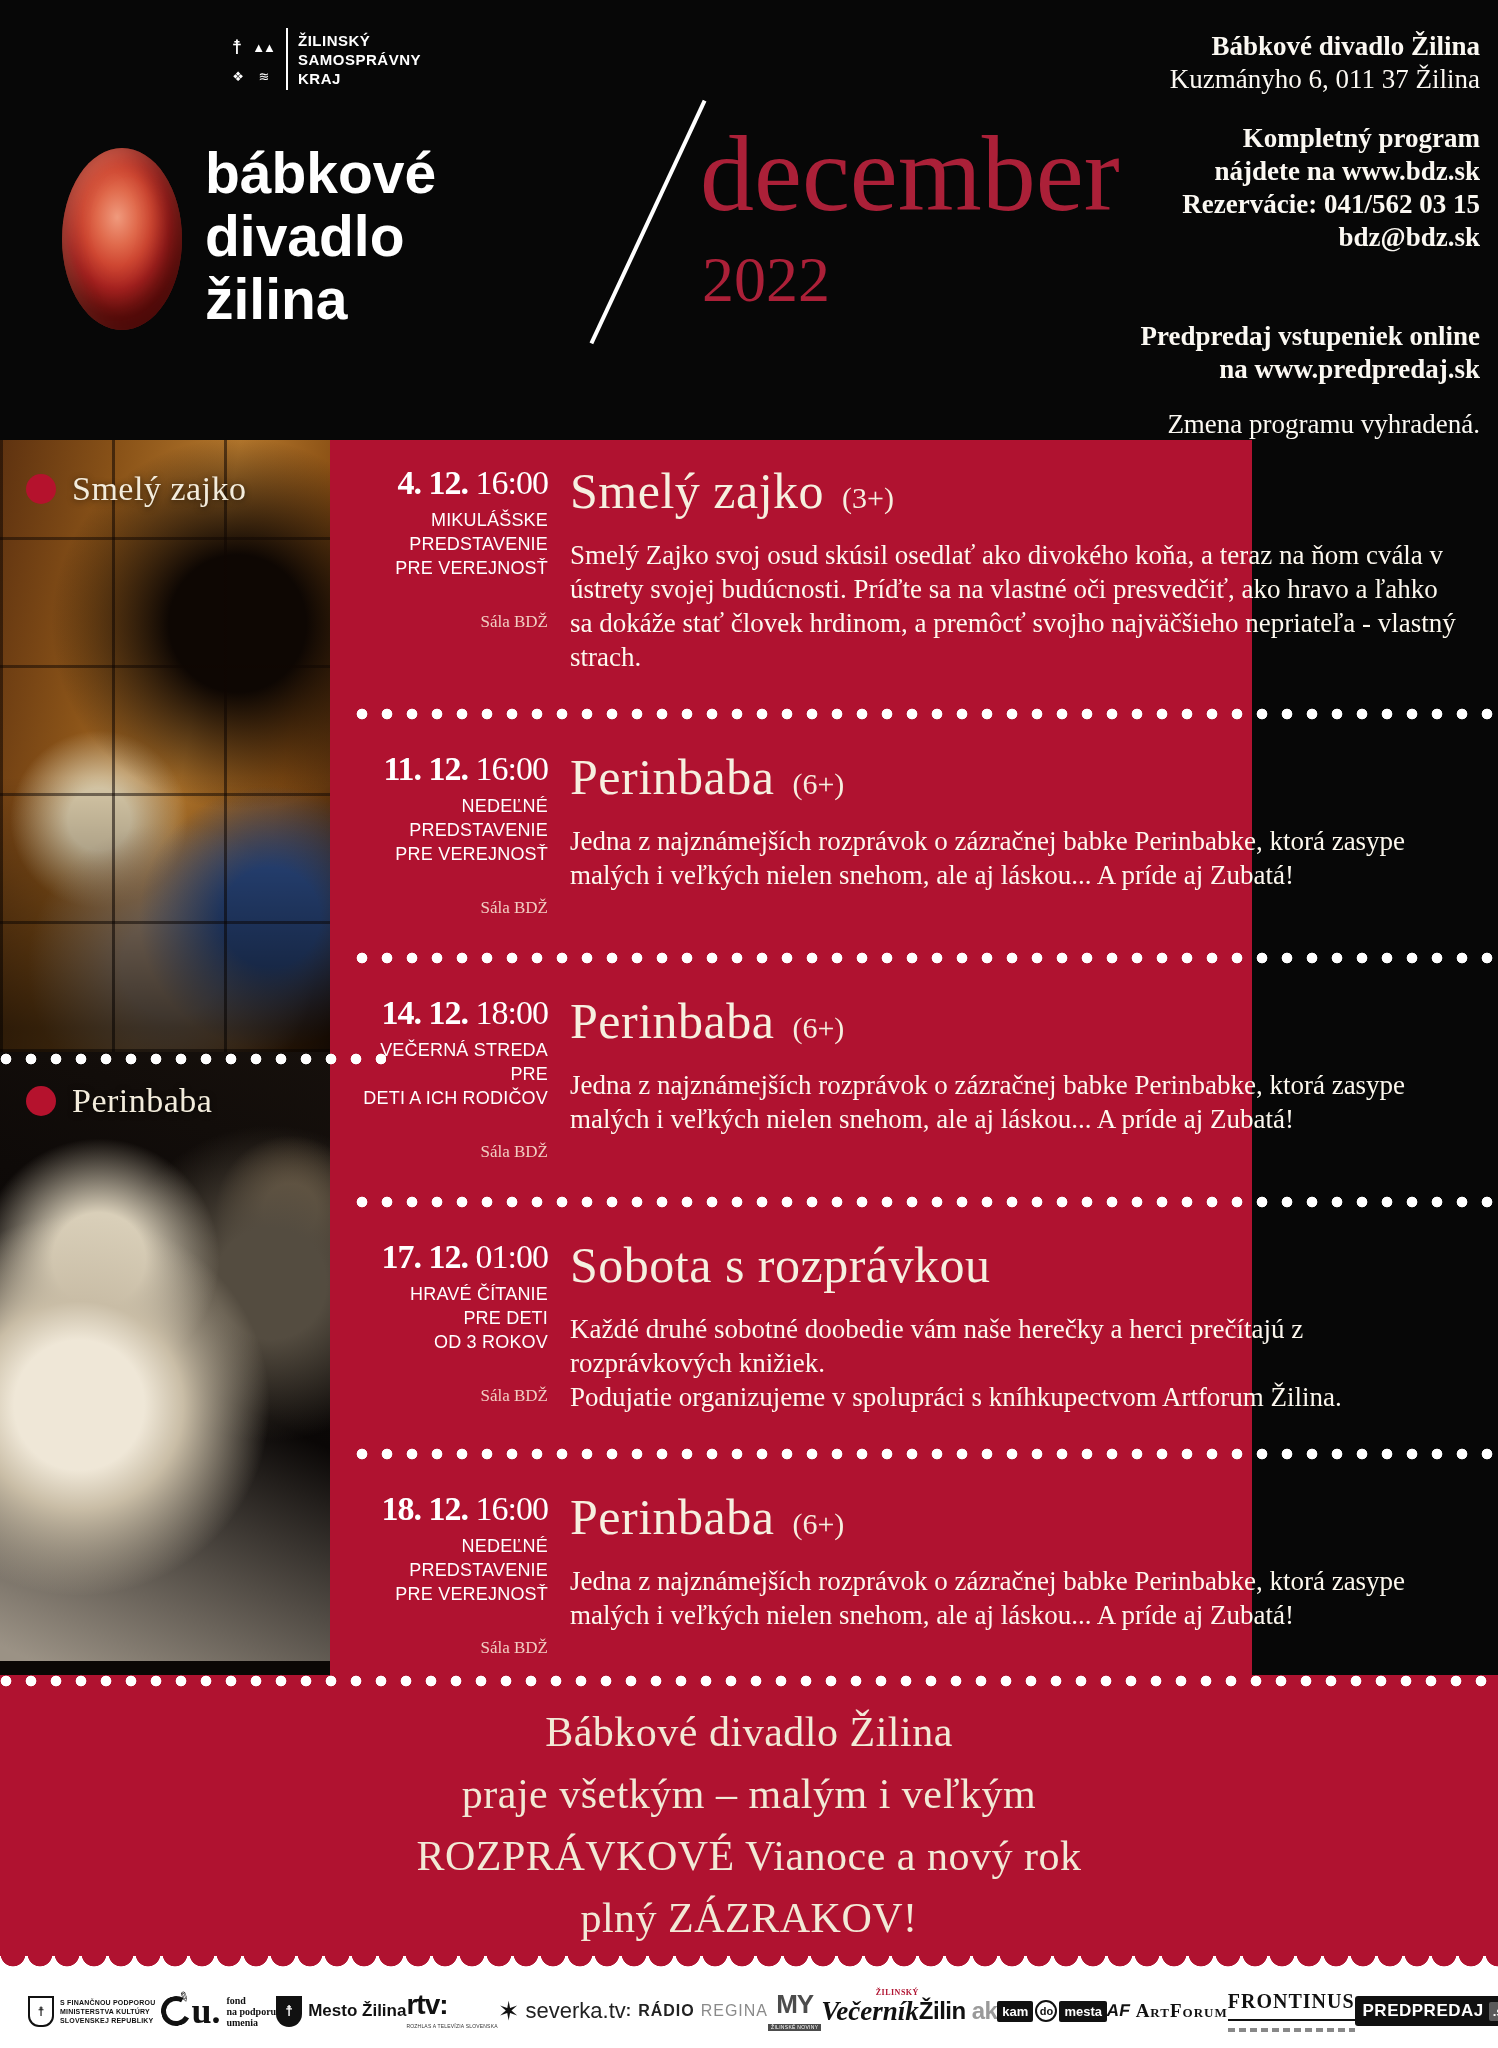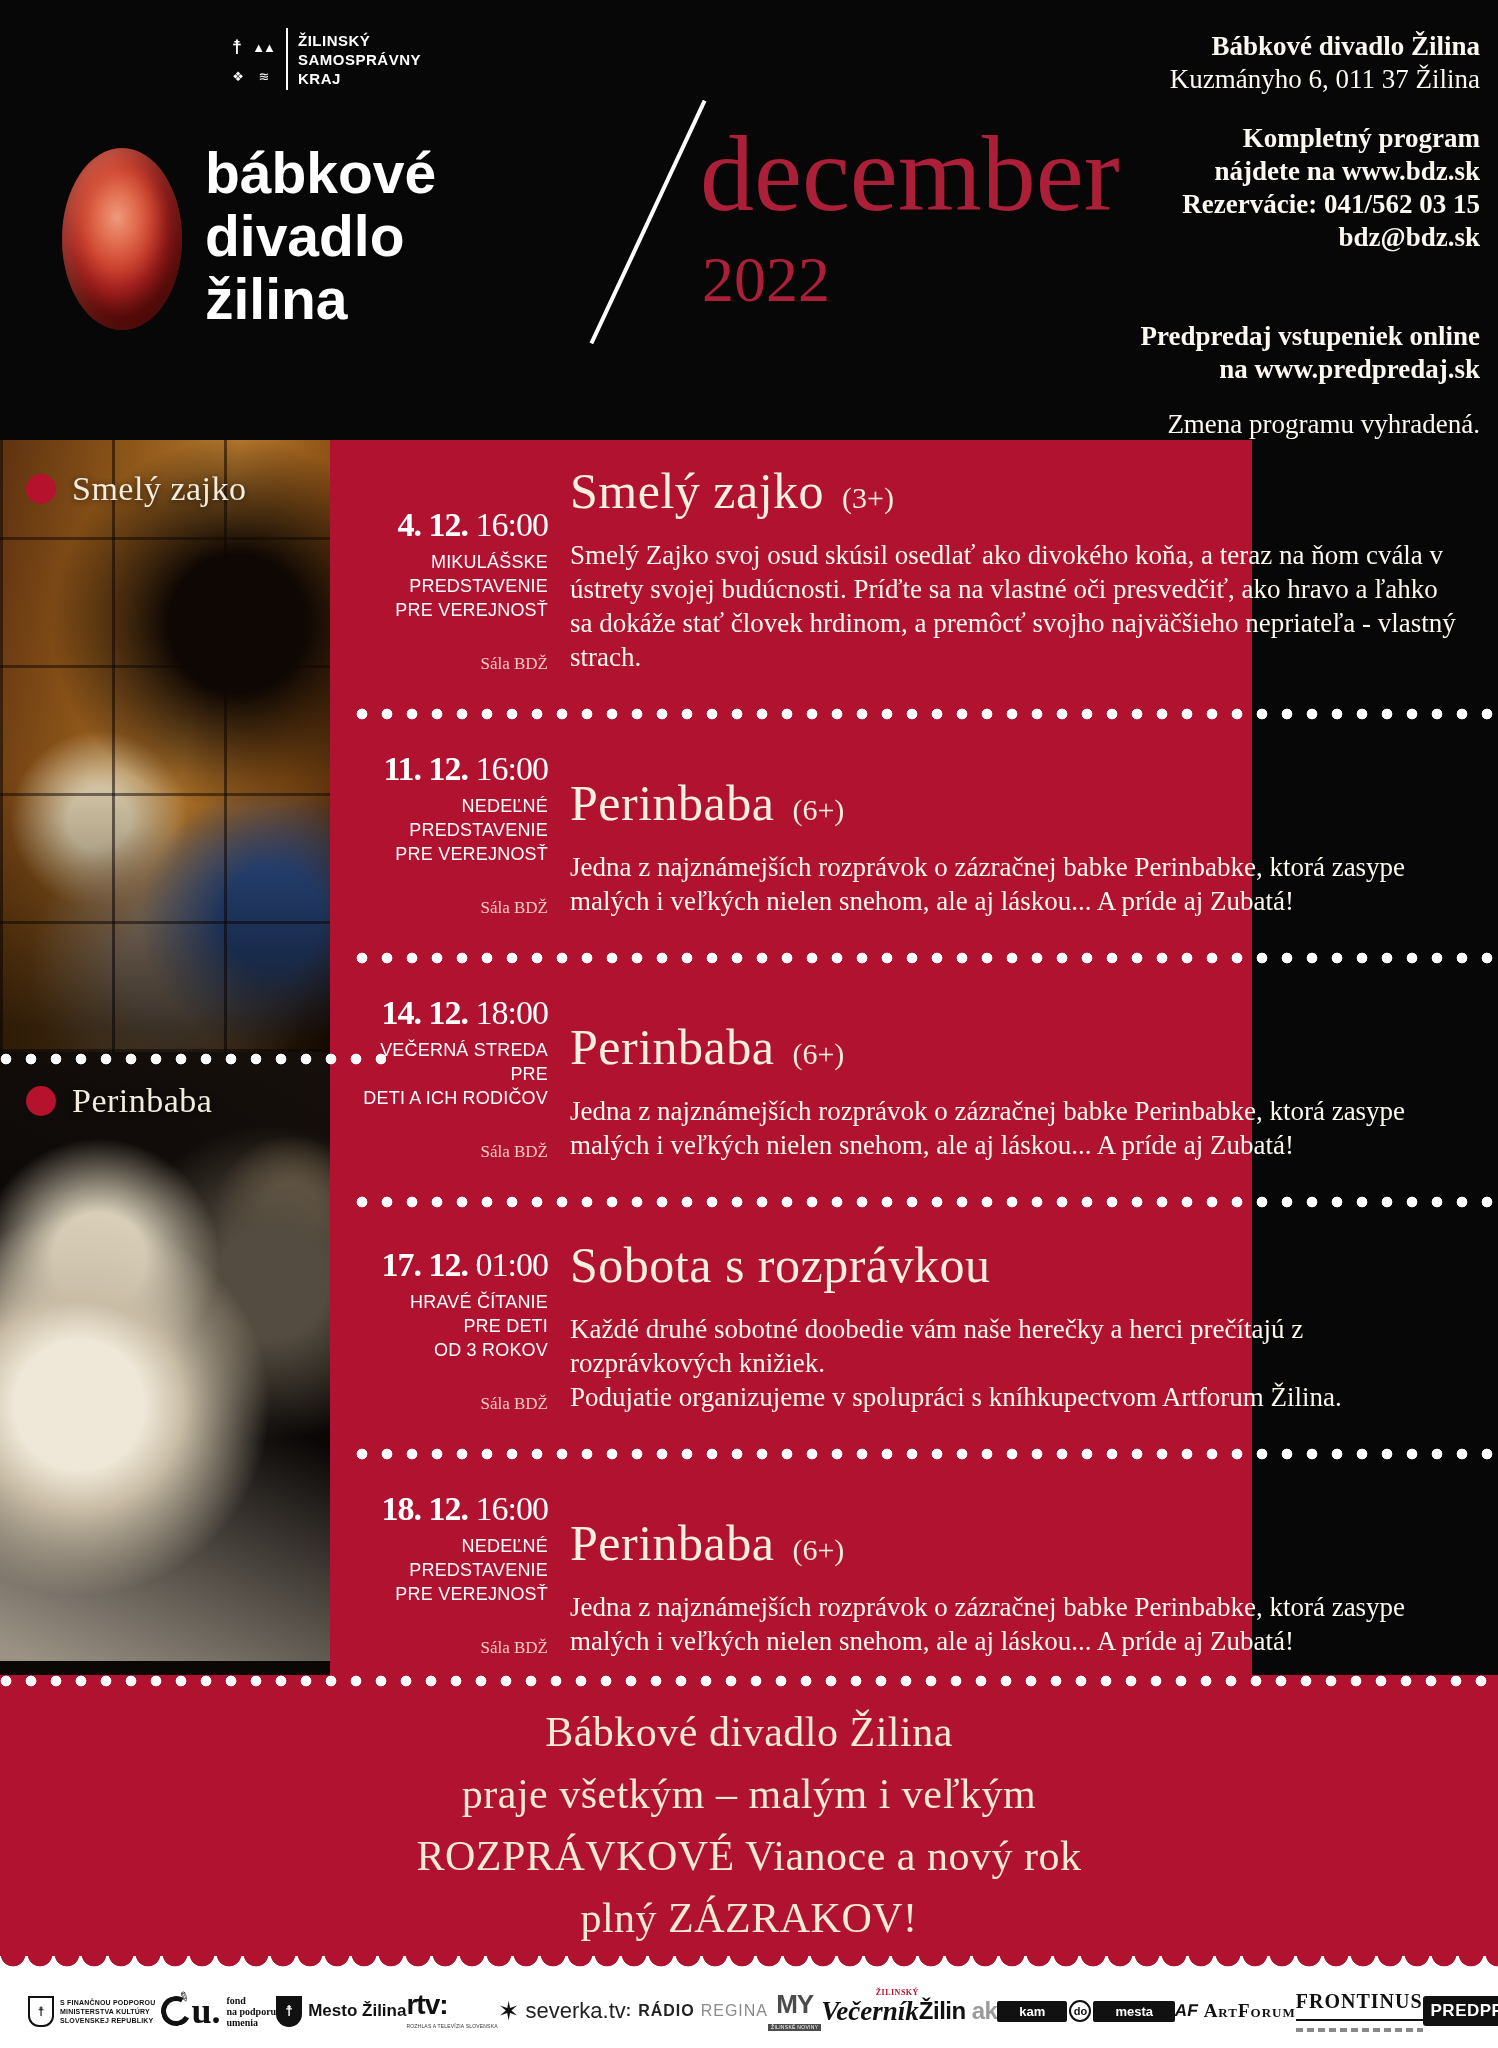--- a/index.html
+++ b/index.html
@@ -53,21 +53,21 @@
       radial-gradient(circle at 82% 38%, #544c40 0 12%, rgba(0,0,0,0) 34%),
       radial-gradient(circle at 88% 26%, #6b5a43 0 5%, rgba(0,0,0,0) 14%),
       linear-gradient(205deg, #16100c 0%, #0a0706 52%, #9b9285 98%);}
   .photo-label{position:absolute;left:26px;top:30px;display:flex;align-items:center;gap:16px;}
   .photo-label .dot{width:30px;height:30px;border-radius:50%;background:#b5122d;flex:0 0 auto;}
   .photo-label .txt{font-size:34px;color:#f3ecdc;letter-spacing:.5px;text-shadow:0 1px 6px rgba(0,0,0,.6);}
   .photo-sep{position:absolute;left:0;top:612px;width:386px;height:14px;z-index:3;
     background-image:radial-gradient(circle at 6px 7px,#fff 5px,rgba(255,255,255,0) 5.7px);
     background-size:25px 14px;background-repeat:repeat-x;}
   .program{position:absolute;left:330px;top:0;width:1168px;padding:24px 0 0 0;}
-  .event{display:flex;align-items:flex-end;padding-left:26px;}
+  .event{display:flex;align-items:flex-start;padding-left:26px;}
   .meta{width:192px;flex:0 0 auto;text-align:right;}
   .meta .dateline{font-size:34px;letter-spacing:-1px;white-space:nowrap;color:#fff;}
   .meta .dateline .d{font-weight:700;}
   .meta .cat{margin-top:6px;font-family:"Liberation Sans",sans-serif;font-size:18px;line-height:24px;
     color:#fff;letter-spacing:.2px;white-space:pre-line;}
   .meta .venue{margin-top:32px;font-size:17px;color:rgba(250,231,214,.88);}
   .body{flex:1;padding-left:22px;padding-right:42px;}
   .title-line{line-height:54px;margin-bottom:8px;}
   .title{font-size:50px;color:#f6efdf;letter-spacing:.5px;}
   .age{font-size:30px;color:#f6efdf;margin-left:14px;}
@@ -112,21 +112,21 @@
   .regina .light{color:#8a8a8a;}
   .my{display:flex;flex-direction:column;align-items:center;line-height:1;}
   .my-big{font-weight:900;font-size:26px;color:#4c4c4c;letter-spacing:-1px;}
   .my-sub{margin-top:1px;background:#4c4c4c;color:#fff;font-size:5px;padding:1px 3px;letter-spacing:.3px;}
   .vecernik{position:relative;font-family:"Liberation Serif",serif;}
   .vec-top{position:absolute;right:0;top:-8px;font-size:8px;color:#b01230;font-weight:700;letter-spacing:.5px;}
   .vec-main{font-style:italic;font-weight:700;font-size:27px;}
   .zilinak{font-weight:900;font-size:24px;letter-spacing:-.5px;}
   .zilinak .gray{color:#9a9a9a;font-weight:700;}
   .kdm{display:flex;align-items:center;gap:2px;}
-  .kdm .box{background:#111;color:#fff;font-weight:700;font-size:13px;padding:3px 22px;border-radius:2px;}
+  .kdm .box{background:#111;color:#fff;font-weight:700;font-size:13px;padding:3px 5px;border-radius:2px;}
   .kdm .circ{border:2px solid #111;border-radius:50%;font-weight:700;font-size:11px;
     width:18px;height:18px;display:flex;align-items:center;justify-content:center;}
   .af-mark{font-weight:900;font-size:17px;transform:skewX(-10deg);display:inline-block;}
   .af-label{font-variant:small-caps;font-weight:700;font-size:19px;letter-spacing:1px;
     font-family:"Liberation Serif",serif;}
   .frontinus{display:flex;flex-direction:column;align-items:stretch;line-height:1;}
   .fr-label{font-family:"Liberation Serif",serif;font-weight:900;font-size:20px;letter-spacing:1px;}
   .fr-rule{height:2px;background:#111;margin-top:2px;}
   .fr-tiny{height:4px;margin-top:1px;
     background:repeating-linear-gradient(90deg,#888 0 7px,rgba(0,0,0,0) 7px 11px);}

